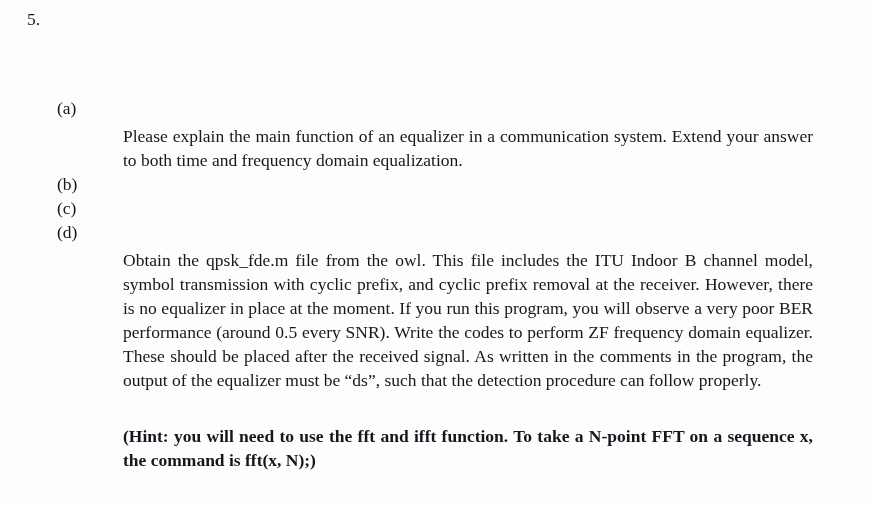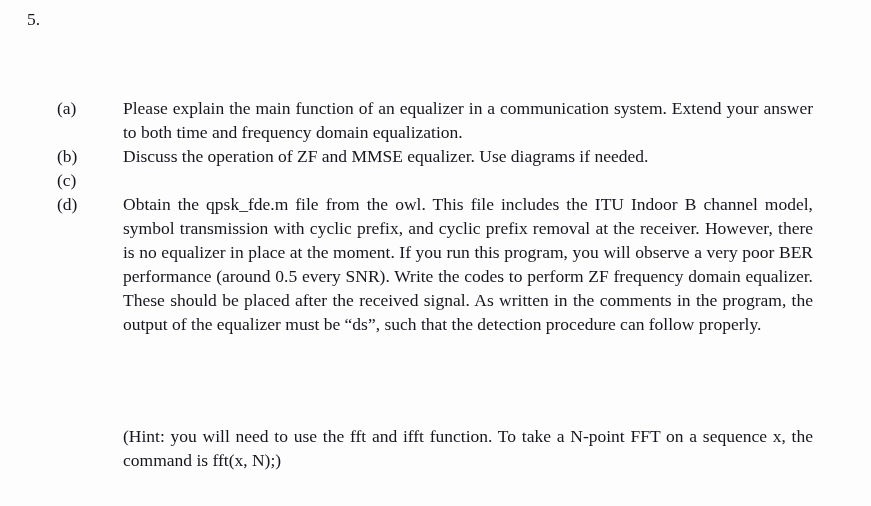--- a/index.html
+++ b/index.html
@@ -71,57 +71,58 @@
     line-height: 24px;
   }
   .si-text {
     flex: 0 0 auto;
     width: 690px;
     font-size: 17.5px;
     line-height: 24px;
     text-align: justify;
     text-justify: inter-word;
     hyphens: none;
+    margin-top: 28px;
   }
   .si-text.nojust {
     text-align: left;
   }
 
   
   .hint {
     position: absolute;
     left: 123px;
     top: 424px;
     width: 690px;
     font-size: 17.5px;
     line-height: 24px;
     text-align: justify;
     text-justify: inter-word;
     hyphens: none;
+    font-weight: bold;
   }
 </style>
 </head>
 <body>
 
 <div class="page">
 
   <div class="question">
     <div class="q-number">5.</div>
   </div>
 
   <div class="subitems">
 
     <div class="subitem">
       <div class="si-label">(a)</div>
       <div class="si-text">Please explain the main function of an equalizer in a communication system. Extend your answer to both time and frequency domain equalization.</div>
     </div>
 
     <div class="subitem">
       <div class="si-label">(b)</div>
-      <div class="si-text nojust">Discuss the operation of ZF and MMSE equalizer. Use diagrams if needed.</div>
     </div>
 
     <div class="subitem">
       <div class="si-label">(c)</div>
     </div>
 
     <div class="subitem">
       <div class="si-label">(d)</div>
       <div class="si-text">Obtain the qpsk_fde.m file from the owl. This file includes the ITU Indoor B channel model, symbol transmission with cyclic prefix, and cyclic prefix removal at the receiver. However, there is no equalizer in place at the moment. If you run this program, you will observe a very poor BER performance (around 0.5 every SNR). Write the codes to perform ZF frequency domain equalizer. These should be placed after the received signal. As written in the comments in the program, the output of the equalizer must be “ds”, such that the detection procedure can follow properly.</div>
     </div>

